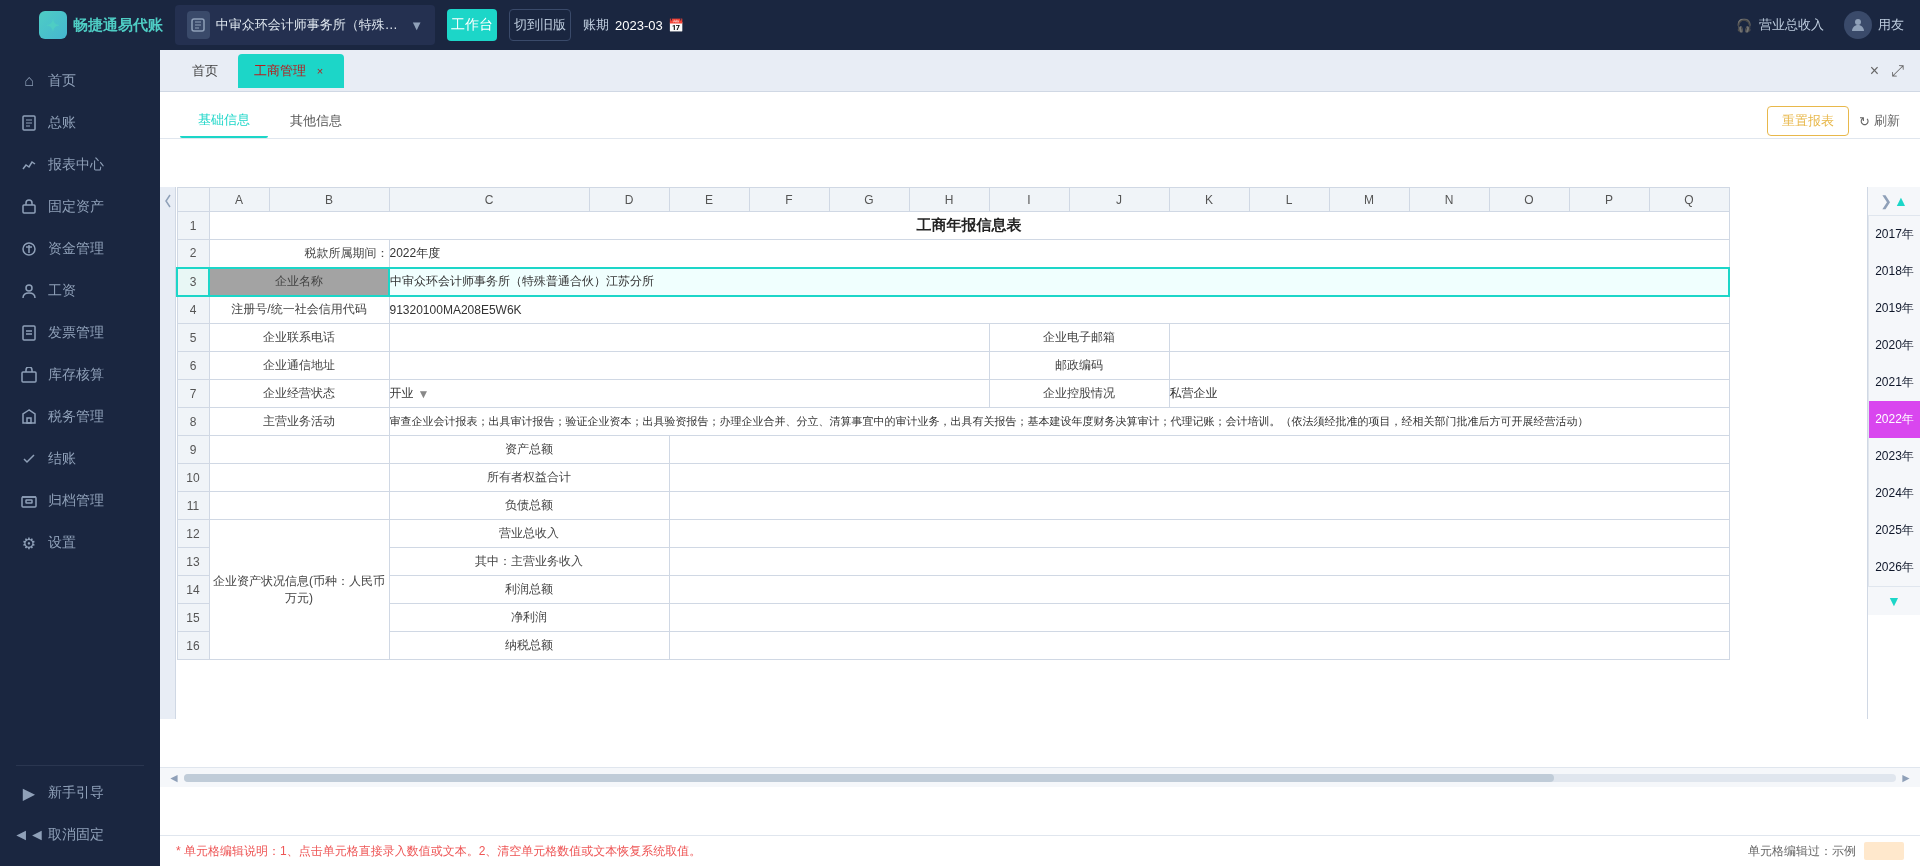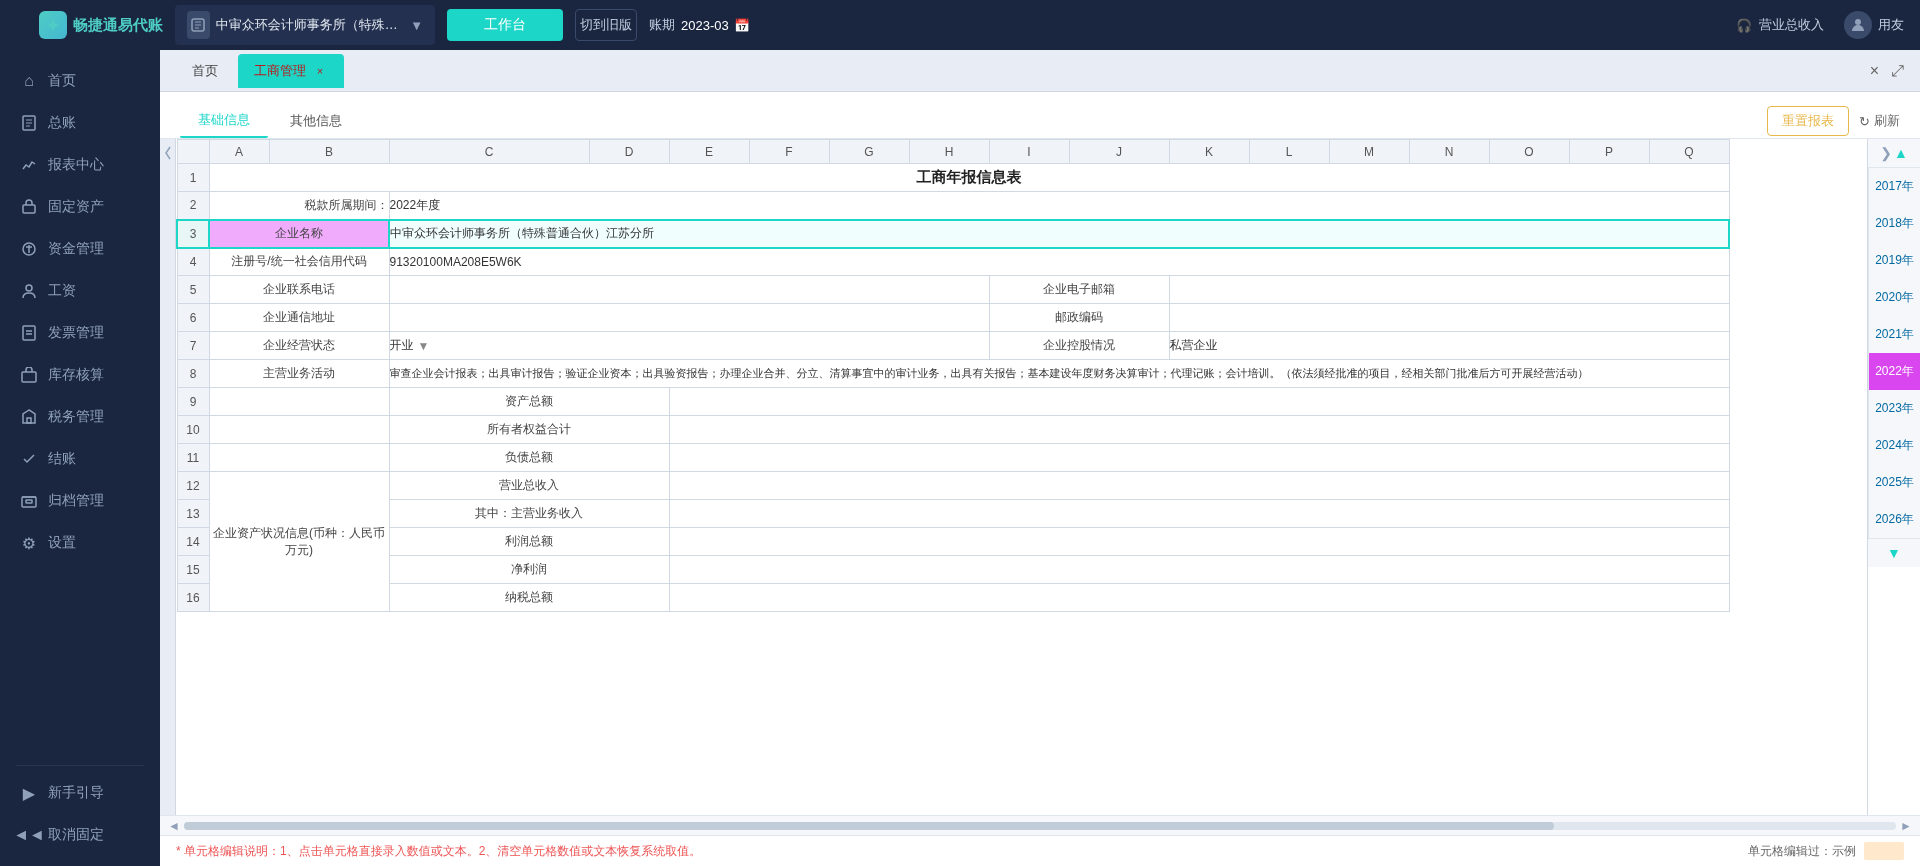--- a/index.html
+++ b/index.html
@@ -8,21 +8,21 @@
     
     .topbar {
       display: flex; align-items: center; height: 50px;
       background: #1a2640; color: #fff; padding: 0 16px; gap: 12px;
     }
     .topbar-logo { display: flex; align-items: center; gap: 6px; color: #4ecdc4; font-size: 15px; font-weight: bold; min-width: 140px; padding-left: 23px; }
     .logo-icon { width: 28px; height: 28px; background: linear-gradient(135deg, #4ecdc4, #45b7d1); border-radius: 6px; display: flex; align-items: center; justify-content: center; font-size: 16px; }
     .company-selector { display: flex; align-items: center; gap: 6px; background: #243050; border-radius: 4px; padding: 6px 12px; cursor: pointer; max-width: 260px; }
     .company-name { color: #e0e8f0; font-size: 13px; white-space: nowrap; overflow: hidden; text-overflow: ellipsis; max-width: 200px; }
     .company-icon { width: 28px; height: 28px; background: #3a4a6a; border-radius: 4px; display: flex; align-items: center; justify-content: center; color: #8fa0b8; }
-    .workbench-btn { background: #1cd6c8; color: #fff; border: none; border-radius: 4px; padding: 7px 37px; font-size: 14px; cursor: pointer; font-weight: 500; }
+    .workbench-btn { background: #1cd6c8; color: #fff; border: none; border-radius: 4px; padding: 7px 4px; font-size: 14px; cursor: pointer; font-weight: 500; }
     .old-version-btn { background: transparent; color: #c0cfe0; border: 1px solid #3a4a6a; border-radius: 4px; padding: 6px 4px; font-size: 13px; cursor: pointer; }
     .period-display { display: flex; align-items: center; gap: 6px; color: #c0cfe0; font-size: 13px; }
     .calendar-icon { color: #8fa0b8; }
     .topbar-right { margin-left: auto; display: flex; align-items: center; gap: 20px; color: #c0cfe0; }
     .support-btn { display: flex; align-items: center; gap: 6px; cursor: pointer; color: #c0cfe0; }
     .user-info { display: flex; align-items: center; gap: 6px; cursor: pointer; color: #c0cfe0; }
     .user-avatar { width: 28px; height: 28px; border-radius: 50%; background: #3a4a6a; display: flex; align-items: center; justify-content: center; color: #8fa0b8; }
 
     
     .app-body { display: flex; height: calc(100vh - 50px); }
@@ -40,37 +40,37 @@
     
     .tab-bar { display: flex; align-items: center; background: #e8edf5; padding: 0 16px; height: 42px; border-bottom: 1px solid #d0d8e4; gap: 4px; }
     .tab-item { display: flex; align-items: center; gap: 6px; padding: 8px 16px; cursor: pointer; font-size: 13px; color: #666; border-radius: 4px 4px 0 0; }
     .tab-item.home { color: #444; background: transparent; }
     .tab-item.active { background: #1cd6c8; color: #b91c1c; border-radius: 4px 4px 0 0; }
     .tab-close { width: 16px; height: 16px; display: flex; align-items: center; justify-content: center; border-radius: 50%; font-size: 11px; }
     .window-controls { margin-left: auto; display: flex; gap: 12px; color: #666; }
     .window-btn { cursor: pointer; font-size: 16px; }
 
     
-    .page-content { flex: 1; background: #fff; display: flex; flex-direction: column; overflow: hidden; margin: 0; }
+    .page-content { flex: 1; background: #fff; display: flex; flex-direction: column; overflow: hidden; margin: 0; gap: 48px; }
 
     
     .sub-tabs { display: flex; align-items: center; padding: 12px 20px 0; gap: 4px; border-bottom: 1px solid #e0e6ee; }
     .sub-tab { padding: 7px 18px; cursor: pointer; font-size: 13px; color: #555; border-radius: 2px; }
     .sub-tab.active { color: #1cd6c8; border-bottom: 2px solid #1cd6c8; font-weight: 500; }
     .sub-tab-actions { margin-left: auto; display: flex; align-items: center; gap: 10px; }
     .reset-btn { border: 1px solid #e8b84b; color: #e8b84b; background: transparent; border-radius: 4px; padding: 5px 14px; cursor: pointer; font-size: 13px; }
     .refresh-btn { display: flex; align-items: center; gap: 4px; color: #666; cursor: pointer; font-size: 13px; background: transparent; border: none; }
 
     
     .spreadsheet-wrapper { flex: 1; display: flex; overflow: hidden; position: relative; }
     .spreadsheet-main { flex: 1; overflow: auto; position: relative; }
 
     
     .year-panel { width: 52px; background: #f5f7fa; border-left: 1px solid #e0e6ee; display: flex; flex-direction: column; align-items: center; overflow-y: auto; }
-    .year-item { width: 100%; text-align: center; padding: 10px 2px; font-size: 12px; color: #0369a1; cursor: pointer; }
+    .year-item { width: 100%; text-align: center; padding: 10px 2px; font-size: 12px; color: #0f172a; cursor: pointer; }
     .year-item.active { background: #d946ef; color: #fff; font-weight: normal; }
 
     
     .spreadsheet { border-collapse: collapse; min-width: 1200px; font-size: 12px; }
     .spreadsheet th, .spreadsheet td { border: 1px solid #d0d8e4; padding: 0; }
     .col-header { background: #f0f4f8; text-align: center; font-weight: normal; color: #555; height: 24px; min-width: 40px; padding: 0 4px; font-size: 12px; }
     .row-num { background: #f0f4f8; text-align: center; color: #555; width: 32px; min-width: 32px; font-size: 12px; }
     .cell { padding: 3px 6px; min-height: 24px; height: 28px; white-space: nowrap; color: #333; }
     .cell-label { text-align: center; color: #444; }
     .cell-value { color: #333; }
@@ -329,21 +329,21 @@
               </tr>
 
               <tr>
                 <td class="col-header row-num">2</td>
                 <td colspan="2" class="cell cell-label" style="text-align:right">税款所属期间：</td>
                 <td colspan="15" class="cell cell-value">2022年度</td>
               </tr>
 
               <tr class="row-3">
                 <td class="col-header row-num" style="background:#e8f7f5;border:2px solid #1cd6c8">3</td>
-                <td colspan="2" class="cell cell-label" style="text-align:center;background:#f0abfc">企业名称</td>
+                <td colspan="2" class="cell cell-label" style="text-align:center;background:#a3a3a3">企业名称</td>
                 <td colspan="15" class="cell cell-value" style="background:#f0fffe;color:#333">中审众环会计师事务所（特殊普通合伙）江苏分所</td>
               </tr>
 
               <tr>
                 <td class="col-header row-num">4</td>
                 <td colspan="2" class="cell cell-label">注册号/统一社会信用代码</td>
                 <td colspan="15" class="cell cell-value">91320100MA208E5W6K</td>
               </tr>
 
               <tr>

